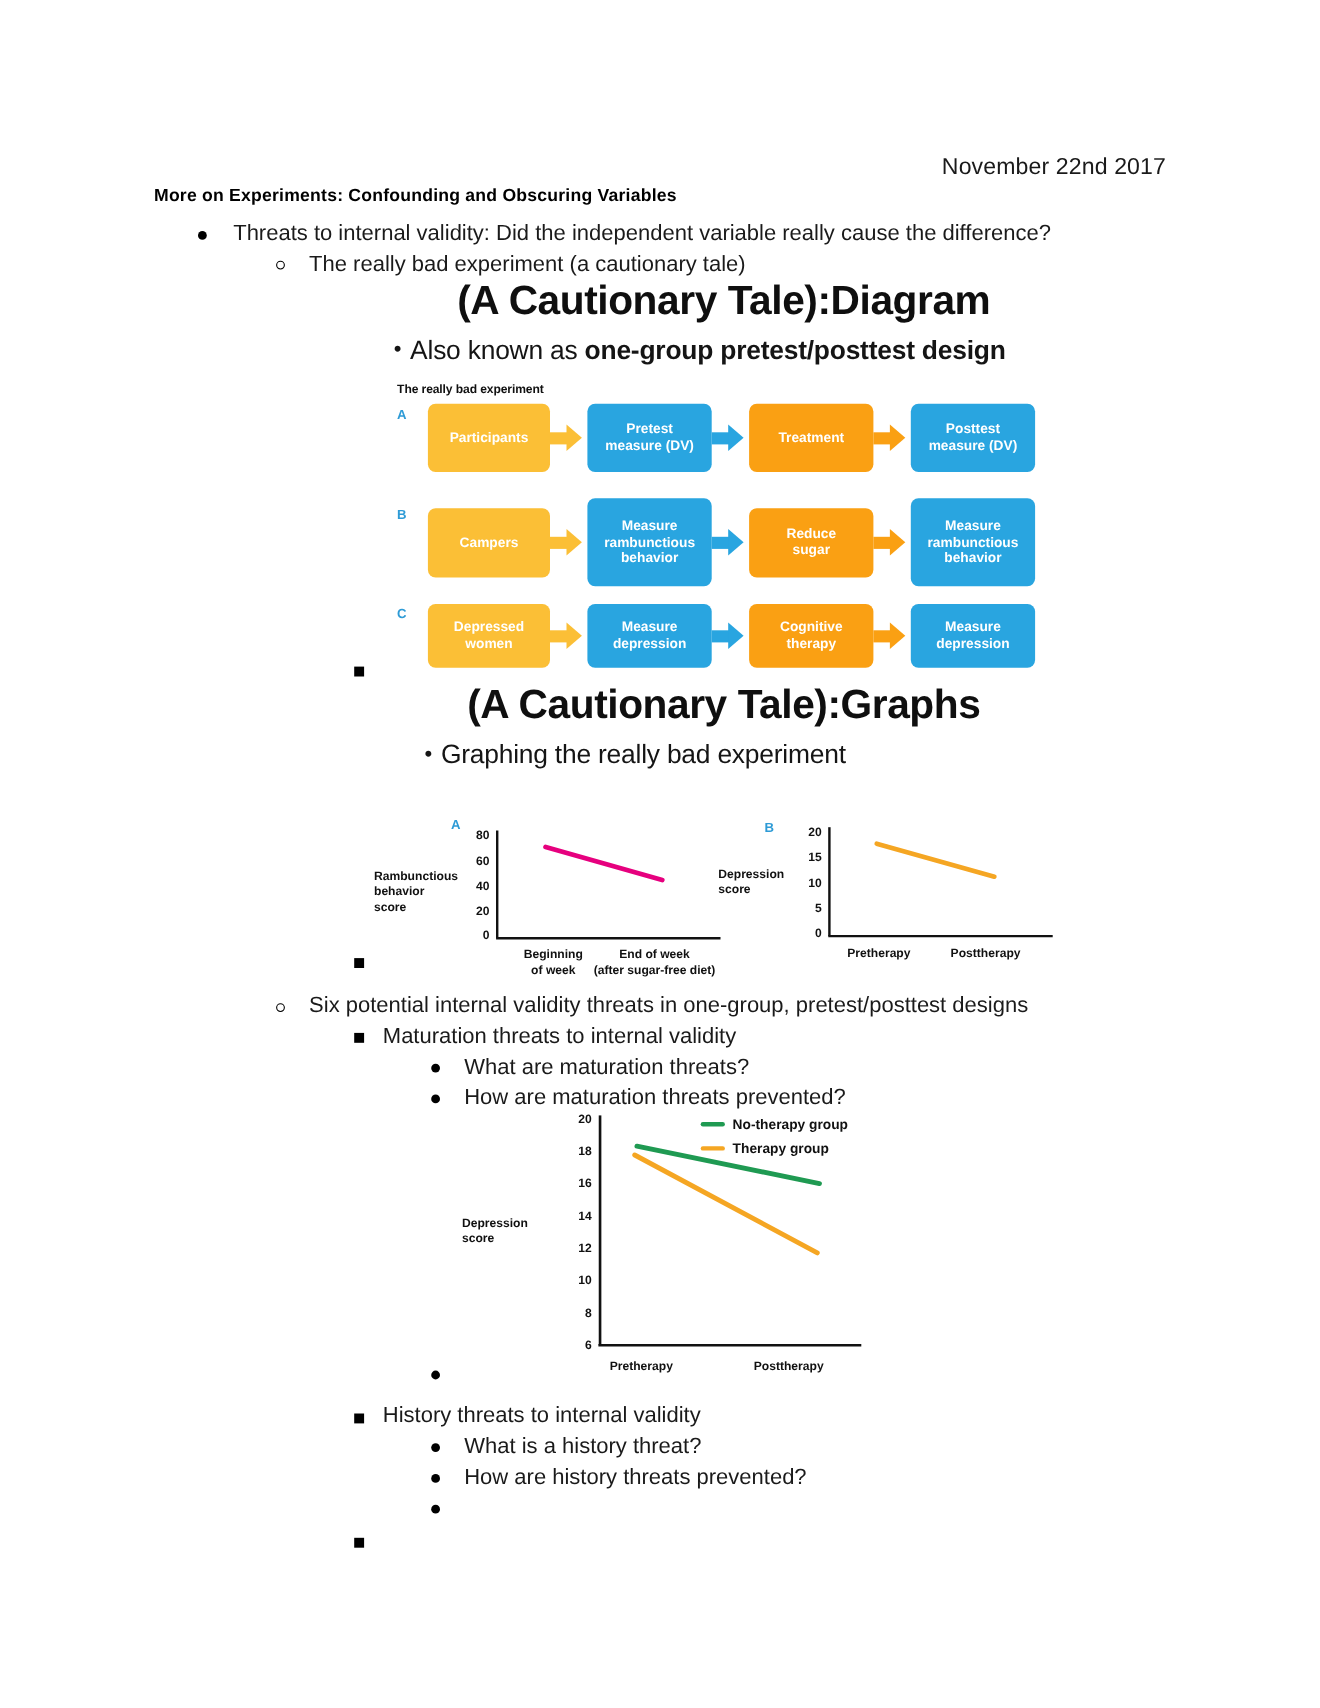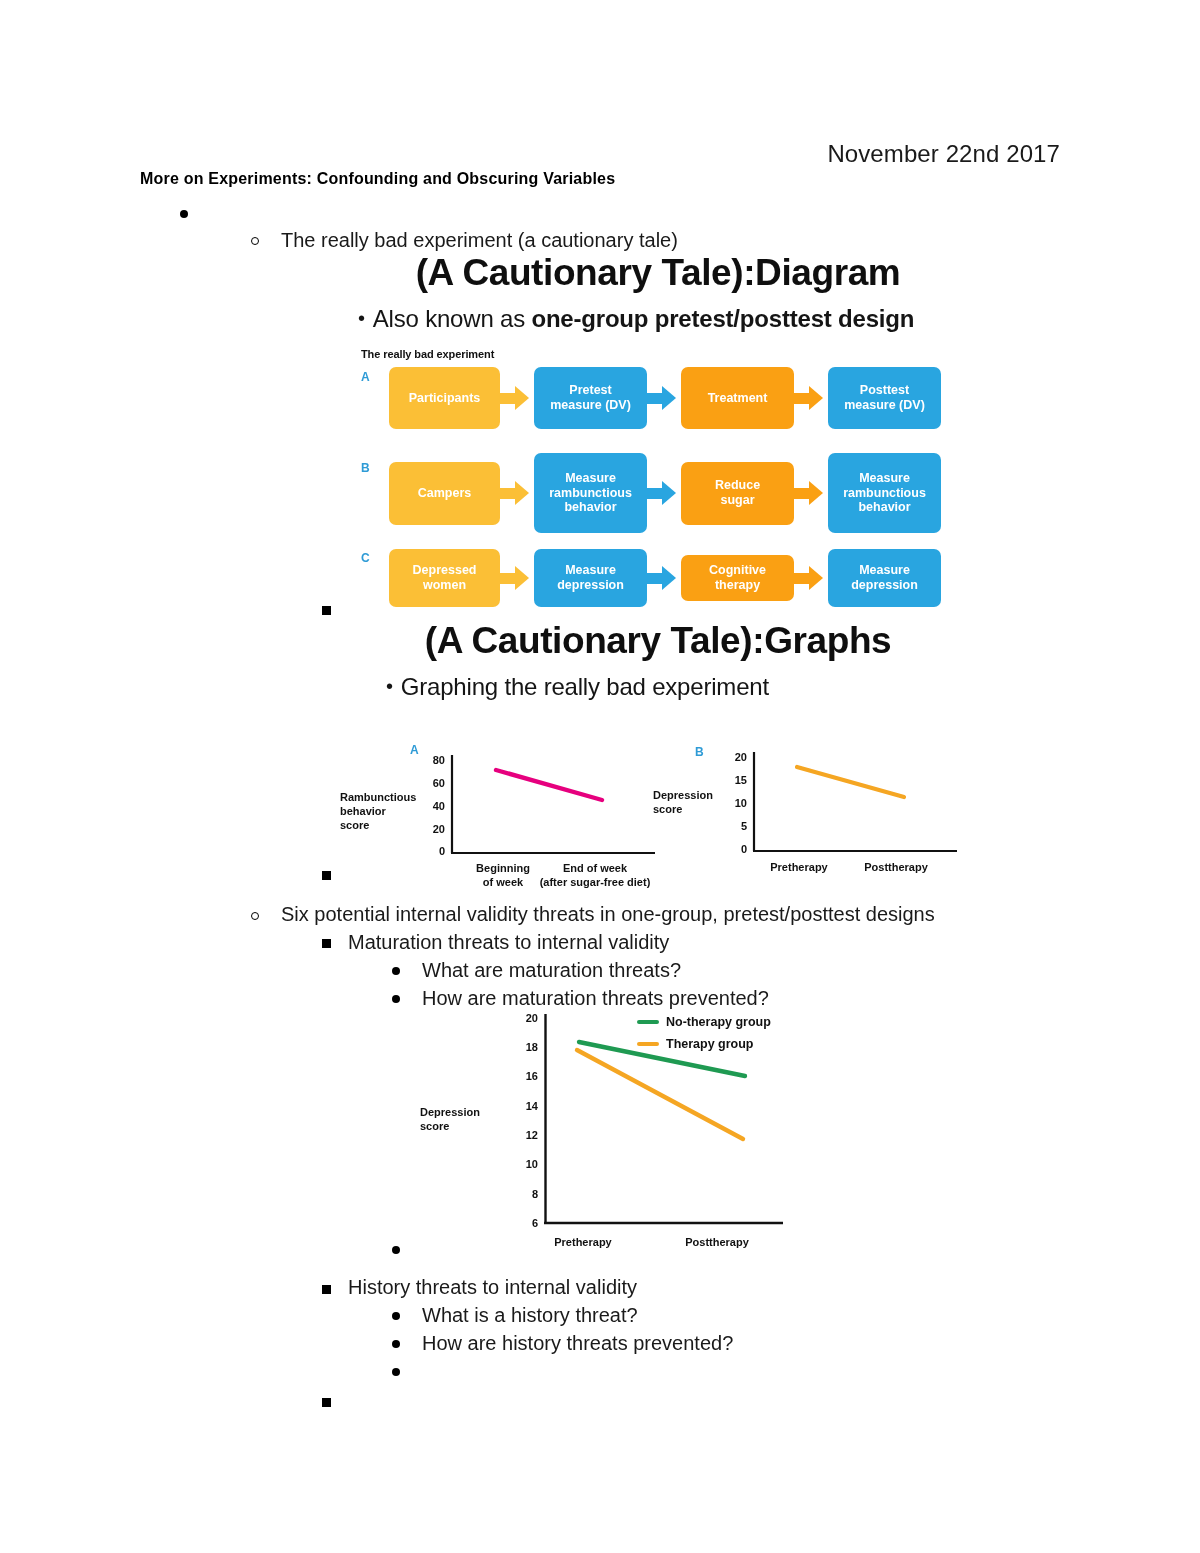--- a/index.html
+++ b/index.html
@@ -12,21 +12,21 @@
     position: relative;
     font-family: "Liberation Sans", sans-serif;
     color: #000;
     overflow: hidden;
   }
   .page { position: relative; width: 1200px; height: 1553px; padding: 0; }
 
   
   .date-line {
     position: absolute; top: 140px; right: 140px;
-    font-size: 24px; letter-spacing: .1px; color: #1a1a1a;
+    font-size: 21px; letter-spacing: .1px; color: #1a1a1a;
     text-align: right;
   }
   .doc-title {
     position: absolute; top: 170px; left: 140px;
     font-size: 16px; font-weight: bold; letter-spacing: .2px;
   }
 
   
   .ol-item {
     position: absolute;
@@ -156,20 +156,21 @@
 </style>
 </head>
 <body>
 
 <div class="page">
 
   <div class="date-line">November 22nd 2017</div>
   <div class="doc-title">More on Experiments: Confounding and Obscuring Variables</div>
 
   <span class="bullet dot" style="left:180px; top:210px;"></span>
+  <div class="ol-item" style="left:212px; top:199px;">Threats to internal validity: Did the independent variable really cause the difference?</div>
 
   <span class="bullet circle" style="left:251px; top:237px;"></span>
   <div class="ol-item" style="left:281px; top:227px;">The really bad experiment (a cautionary tale)</div>
 
   <span class="bullet square" style="left:322px; top:606px;"></span>
 
   <div class="slide" style="left:348px; top:252px; width:620px; height:365px;">
 
     <div class="slide-title" style="position:absolute; left:0; top:0; width:620px;">(A Cautionary Tale):Diagram</div>
 
@@ -245,21 +246,21 @@
       <div class="arrow amber">
           <i></i>
         </div>
       <div class="fbox blue" style="width:117px; height:58px; white-space:pre-line;">
         <span>Measure
 depression</span>
       </div>
       <div class="arrow blue">
           <i></i>
         </div>
-      <div class="fbox orange" style="width:117px; height:46px; white-space:pre-line;">
+      <div class="fbox orange" style="width:117px; height:58px; white-space:pre-line;">
         <span>Cognitive
 therapy</span>
       </div>
       <div class="arrow orange">
           <i></i>
         </div>
       <div class="fbox blue" style="width:117px; height:58px; white-space:pre-line;">
         <span>Measure
 depression</span>
       </div>

